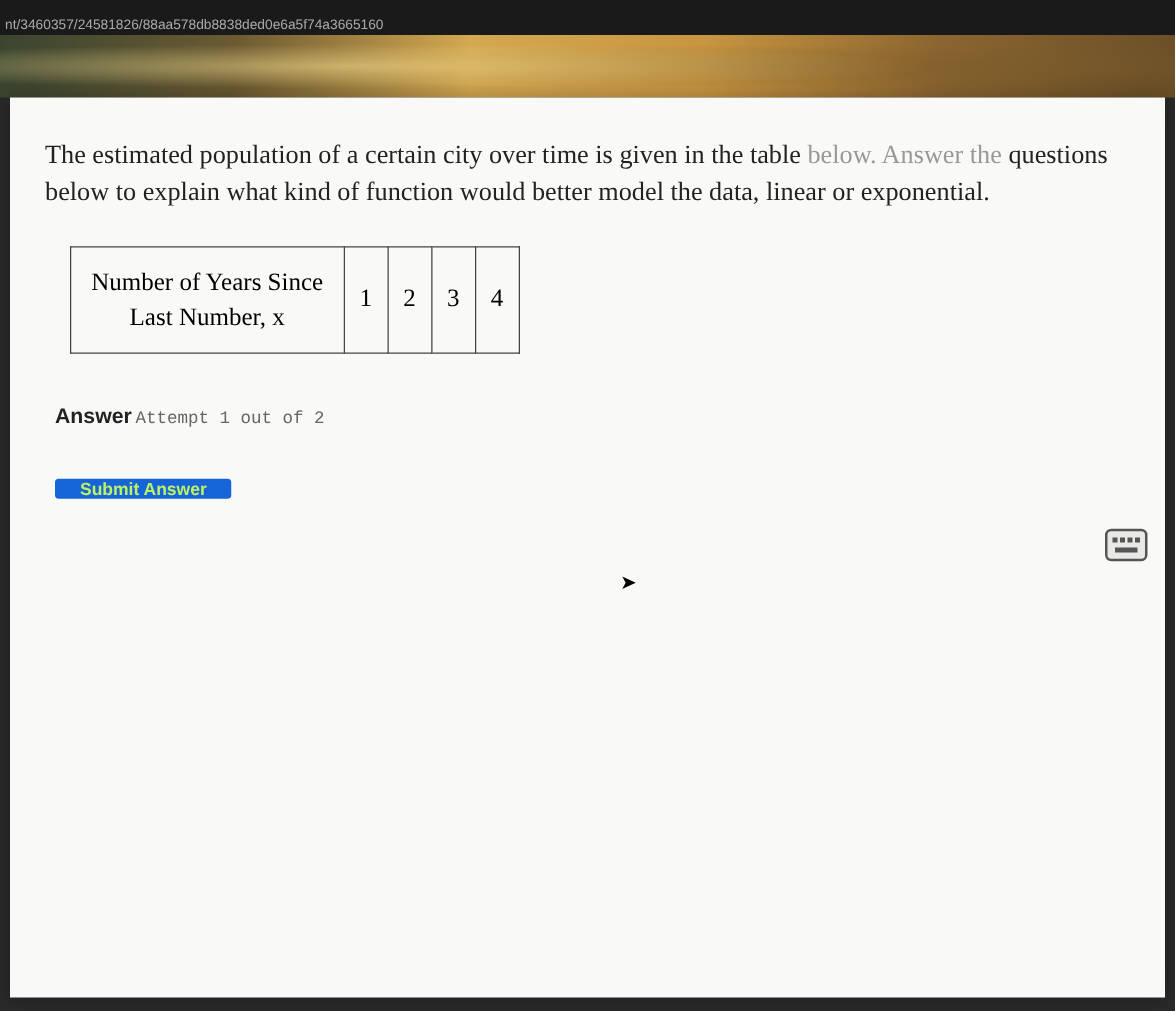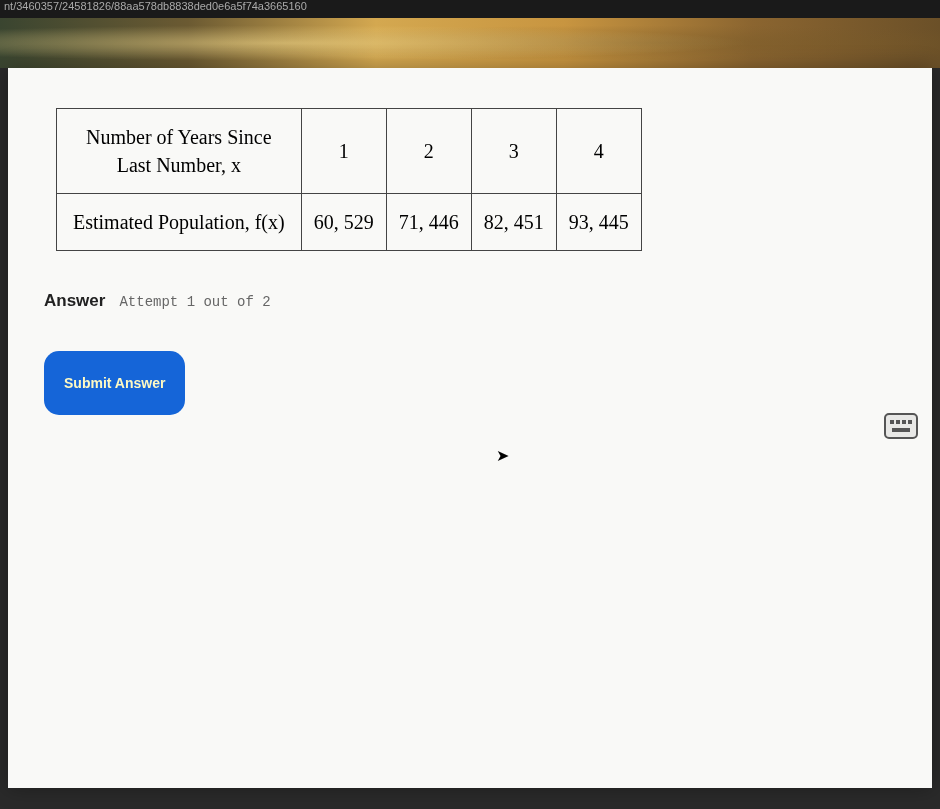--- a/index.html
+++ b/index.html
@@ -10,21 +10,21 @@
     font-family: Georgia, 'Times New Roman', serif;
     background: #2a2a2a;
     overflow: hidden;
   }
   .browser-bar {
     height: 18px;
     background: #1a1a1a;
     color: #aaa;
     font-family: Arial, sans-serif;
     font-size: 11px;
-    padding: 0 4px;
+    padding: 14px 4px;
     overflow: hidden;
     white-space: nowrap;
   }
   .bg-strip {
     height: 50px;
     background: linear-gradient(90deg, #3a4530 0%, #6b5a32 20%, #d4a850 40%, #c89540 60%, #8b6530 80%, #6b5028 100%);
     position: relative;
   }
   .bg-strip::after {
     content:"";
@@ -60,21 +60,21 @@
   }
   table.data .rowhead {
     text-align: center;
     padding: 14px 16px;
     line-height: 1.4;
   }
   .answer-row {
     margin: 20px 0 20px 8px;
     display:flex;
     align-items: baseline;
-    gap: 14px;
+    gap: 3px;
   }
   .answer-label {
     font-weight: bold;
     font-size: 17px;
     font-family: Arial, sans-serif;
     color: #222;
   }
   .attempt {
     font-size: 14px;
     color: #666;
@@ -113,27 +113,27 @@
     display: inline-block;
     border: 2px solid #2266cc;
     width: 48px;
     height: 36px;
     vertical-align: middle;
     background: #fff;
   }
   .submit-btn {
     display: inline-block;
     background: #1565d8;
-    color: #fef9c3;
+    color: #bef264;
     font-family: Arial, sans-serif;
     font-size: 14px;
     font-weight: bold;
-    padding: 24px 20px;
+    padding: 0 20px;
     border: none;
-    border-radius: 15px;
+    border-radius: 3px;
     margin: 20px 0 0 8px;
     cursor: pointer;
   }
   .kb-icon {
     position: absolute;
     right: 14px;
     top: 345px;
     width: 34px;
     height: 26px;
     border: 2px solid #555;
@@ -165,40 +165,36 @@
 </head>
 <body>
 
 <div class="browser-bar">
   <span>nt/3460357/24581826/88aa578db8838ded0e6a5f74a3665160</span>
 </div>
 <div class="bg-strip"></div>
 
 <div class="page">
 
+  <div class="question-text">
+    <span>The estimated population of a certain city over time is given in the table </span><span class="faded">below. Answer the</span><span> questions below to explain what kind of function would better model the data, linear or exponential.</span>
+  </div>
 
   <table class="data">
     <tbody>
         <tr>
       <td class="rowhead">
         <span>Number of Years Since</span><br>
         <span>Last Number, x</span>
       </td>
       <td>1</td>
       <td>2</td>
       <td>3</td>
       <td>4</td>
     </tr>
-    <tr>
-      <td class="rowhead">Estimated Population, f(x)</td>
-      <td>60, 529</td>
-      <td>71, 446</td>
-      <td>82, 451</td>
-      <td>93, 445</td>
-    </tr>
   </tbody>
     </table>
 
   <div class="answer-row">
     <span class="answer-label">Answer</span>
     <span class="attempt">Attempt 1 out of 2</span>
   </div>
 
   <div class="kb-icon">
       <div class="keys"></div>

